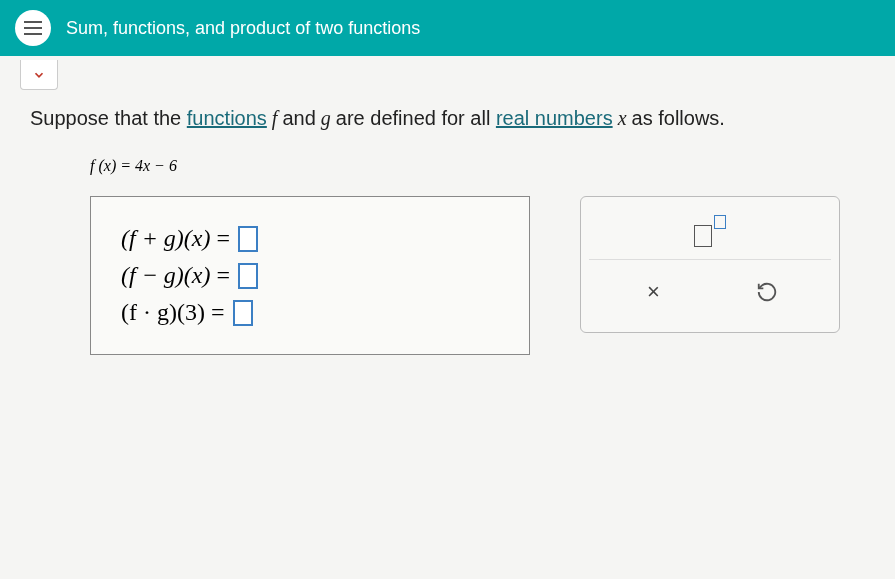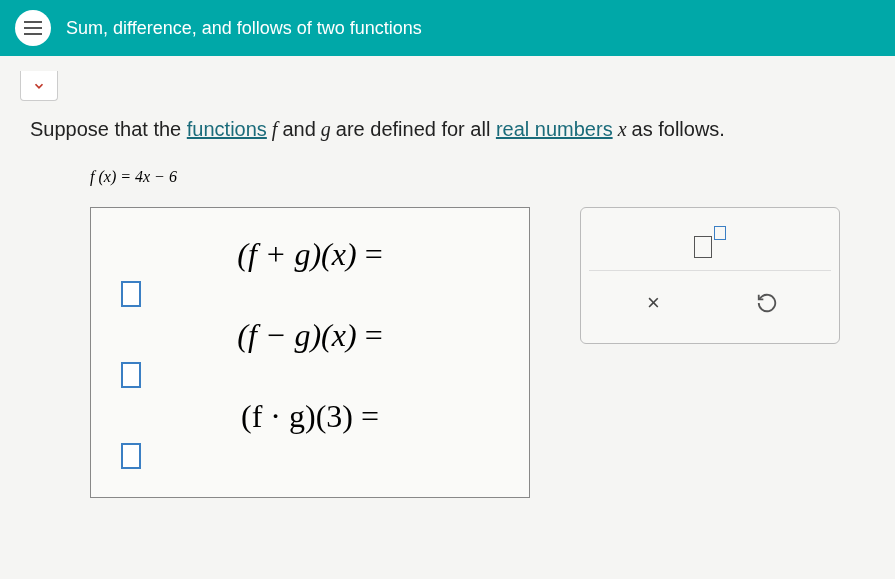--- a/index.html
+++ b/index.html
@@ -36,21 +36,21 @@
       flex-direction: column;
       gap: 4px;
     }
     .menu-lines span {
       width: 18px;
       height: 2px;
       background: #555;
       display: block;
     }
     .content {
-      padding: 15px 20px;
+      padding: 4px 20px;
       background: #f5f5f3;
       height: calc(100% - 56px);
       position: relative;
     }
     .expand-btn {
       background: white;
       border: 1px solid #ccc;
       border-top: none;
       width: 38px;
       height: 30px;
@@ -105,22 +105,21 @@
       padding: 18px 30px;
       width: 440px;
     }
     .answer-line {
       display: flex;
       align-items: center;
       justify-content: flex-end;
       gap: 8px;
       margin: 10px 0;
       font-family: 'Times New Roman', serif;
-      font-size: 32px;
-      flex-direction: column;
+      font-size: 24px;
     }
     .answer-label {
       text-align: right;
       white-space: nowrap;
     }
     .input-placeholder {
       width: 20px;
       height: 26px;
       border: 2px solid #3b7fc4;
       background: white;
@@ -182,21 +181,21 @@
 <body>
 
 <div class="header">
   <div class="menu-btn">
     <div class="menu-lines">
       <span></span>
         <span></span>
         <span></span>
     </div>
   </div>
-  <div>Sum, difference, and follows of two functions</div>
+  <div>Sum, functions, and product of two functions</div>
 </div>
 
 <div class="content">
   <div class="expand-btn">
     <svg class="chevron-down" viewBox="0 0 24 24" fill="none" stroke="#c0392b" stroke-width="3">
         <polyline points="6 9 12 15 18 9"></polyline>
       </svg>
   </div>
 
   <div class="problem-text">

